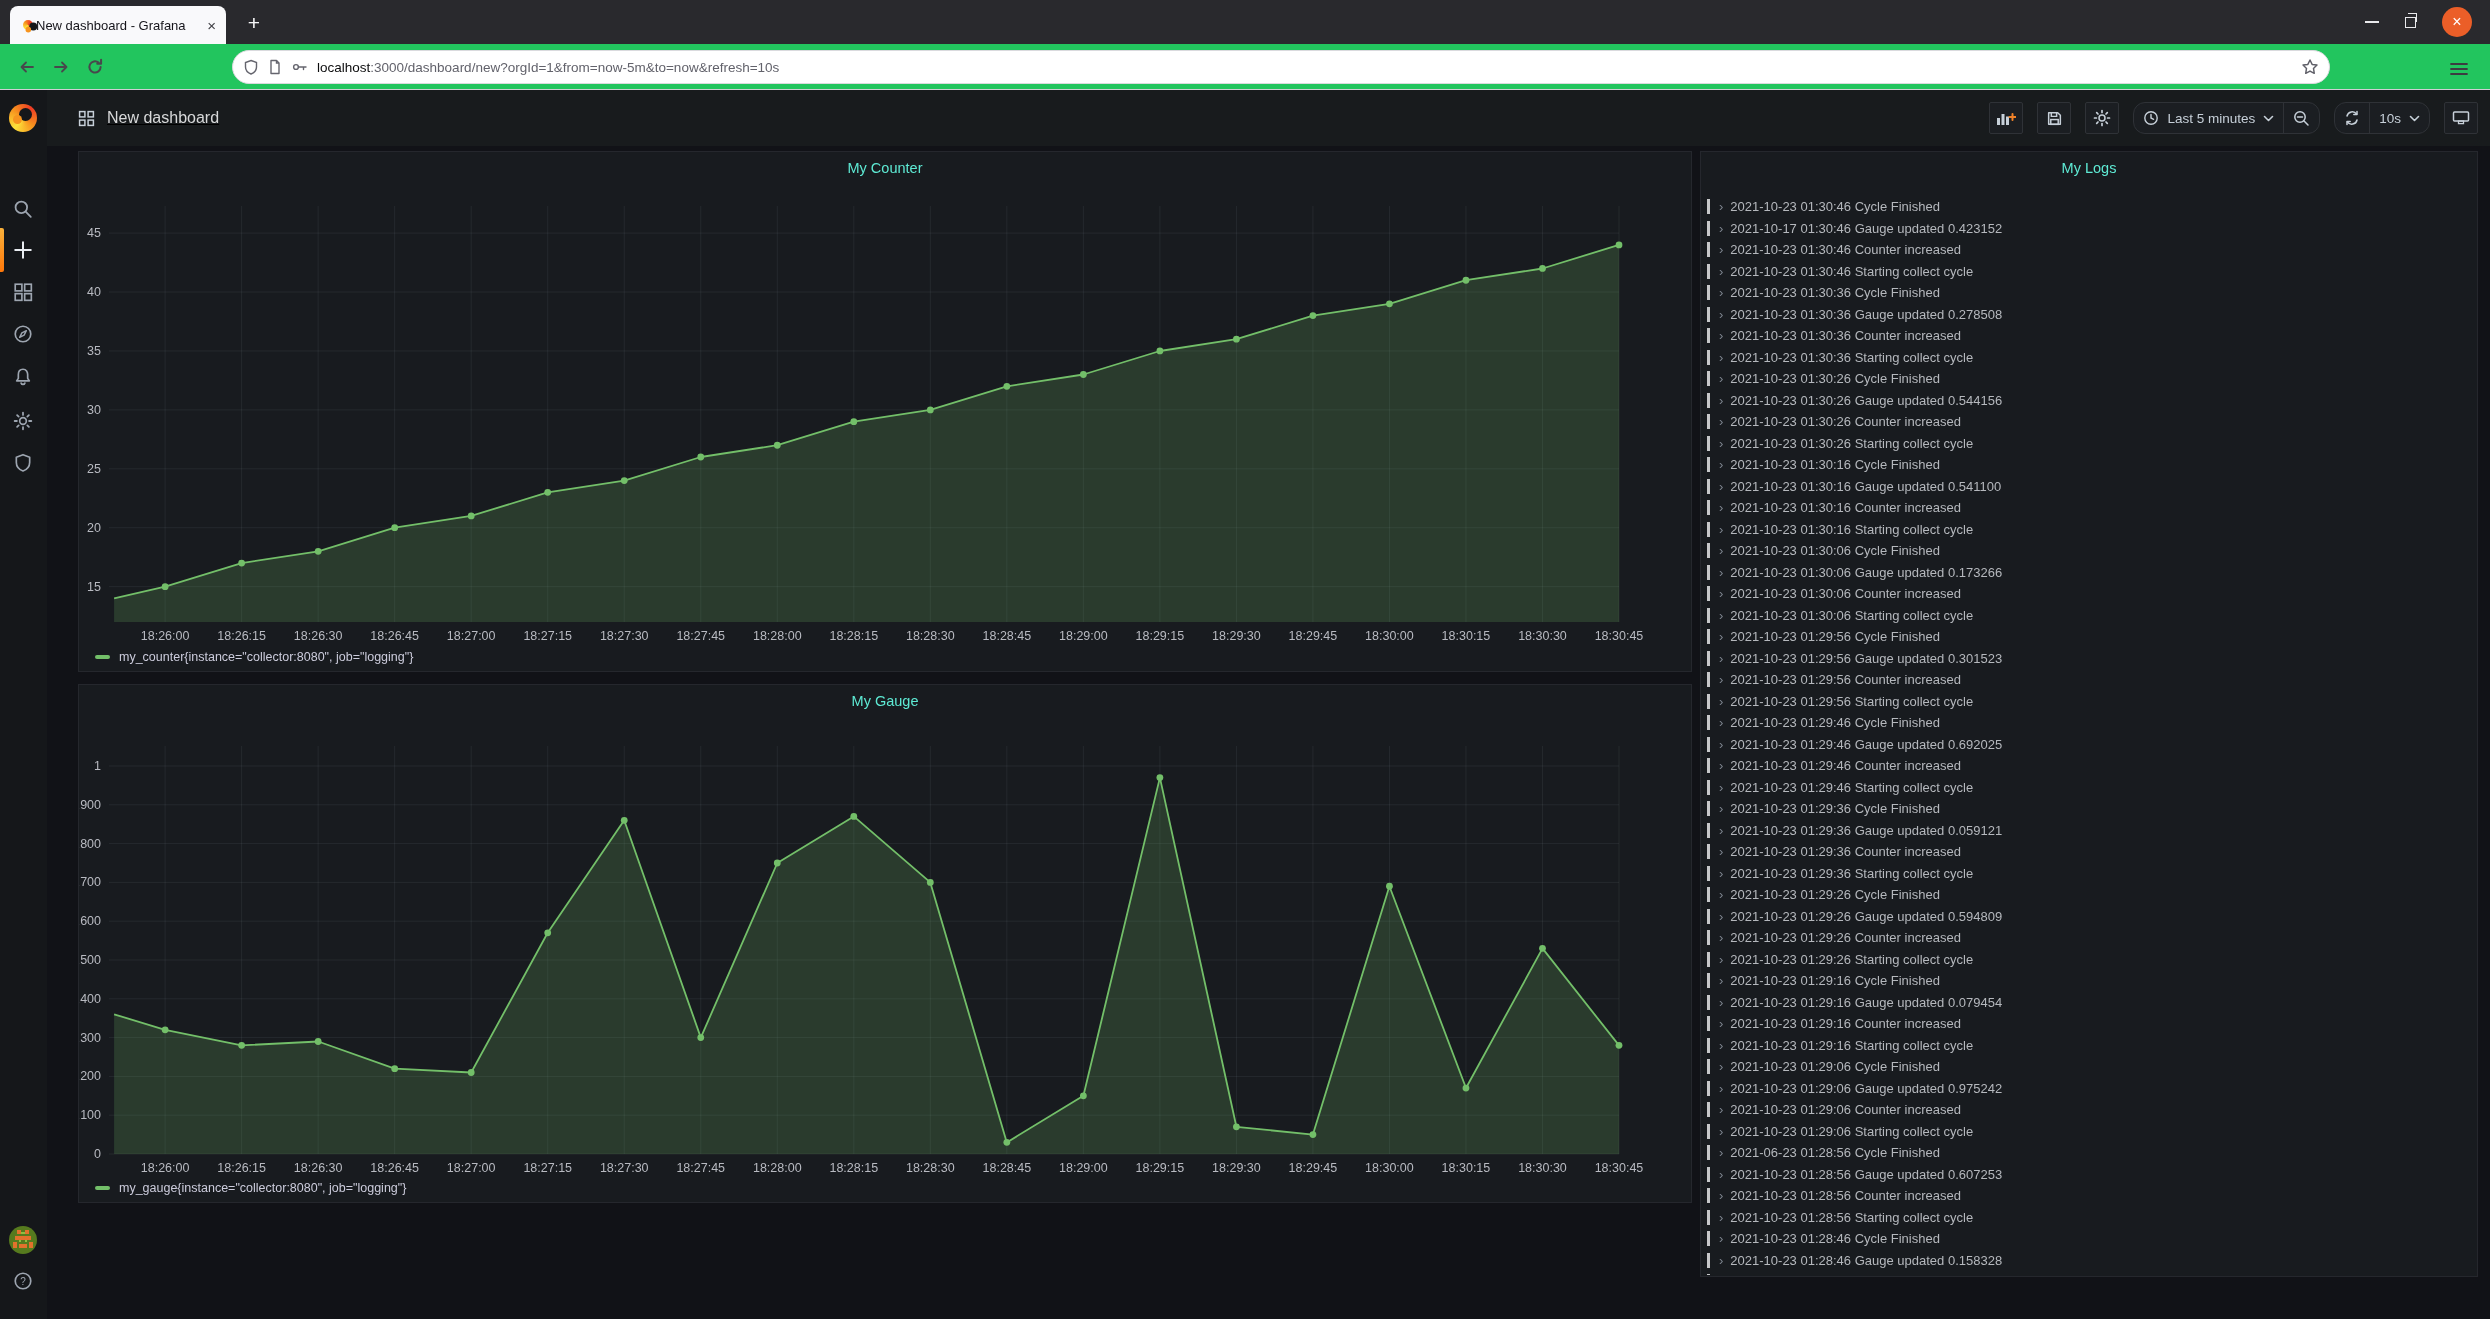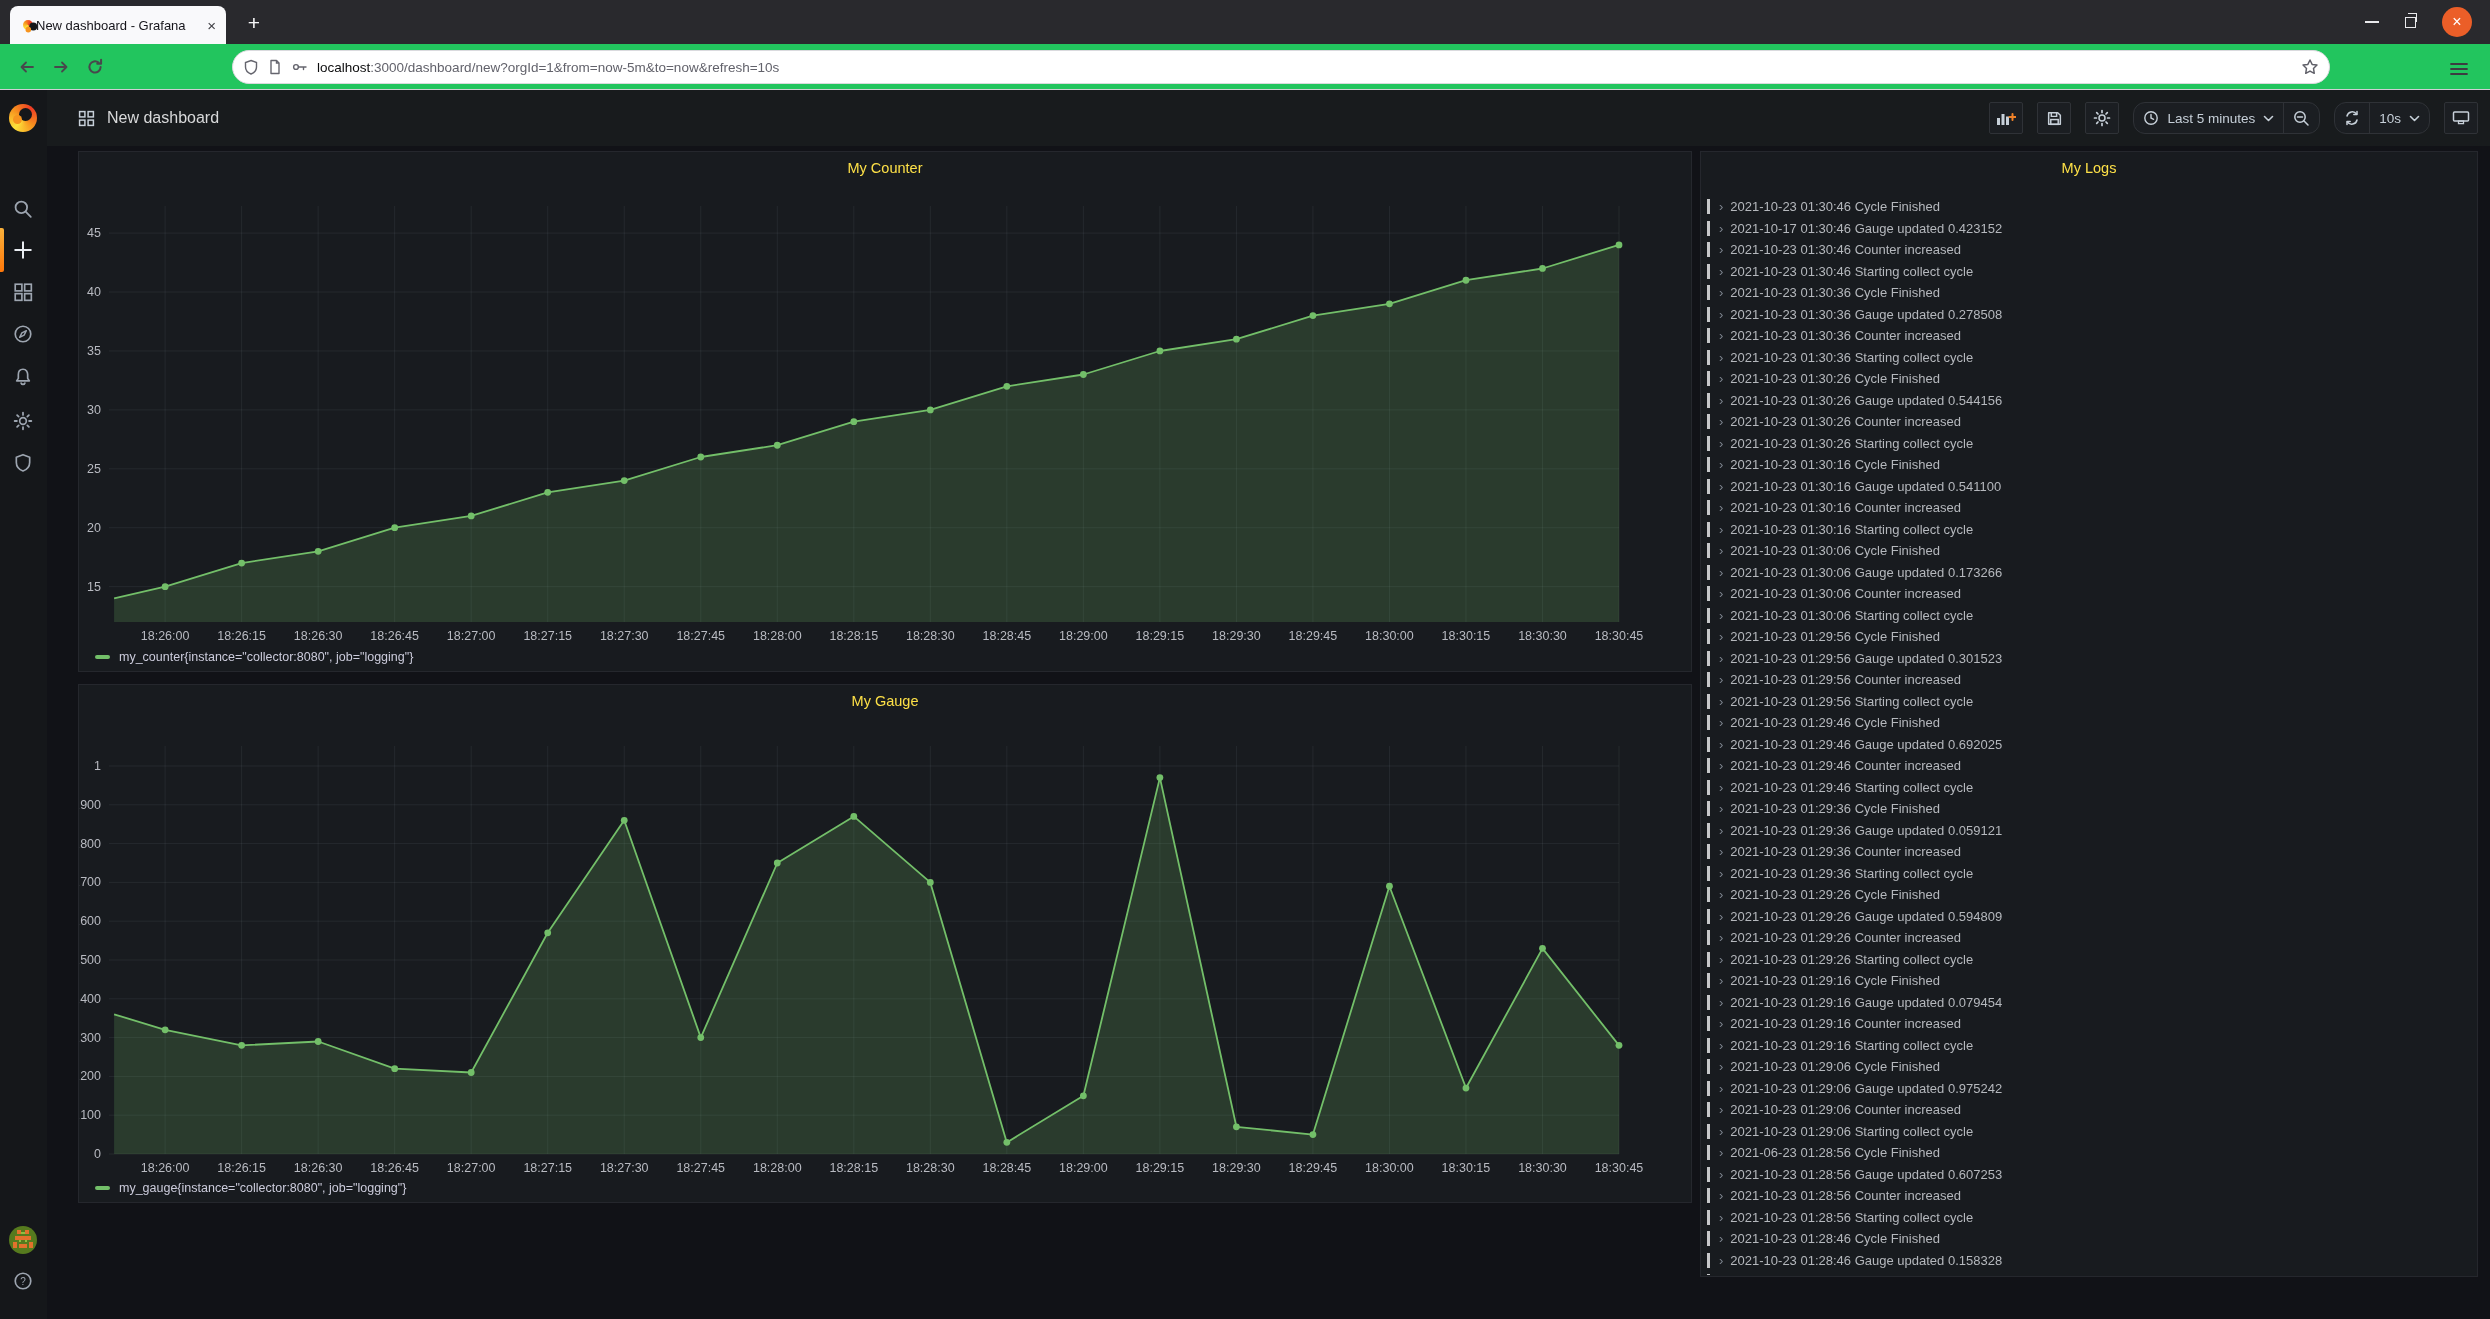--- a/index.html
+++ b/index.html
@@ -41,35 +41,35 @@
   .s-active-bar { position:absolute; left:0; width:4px; height:44px; border-radius:0 2px 2px 0;
                   background:linear-gradient(#f9b13b,#ff780a); }
   .g-logo { position:absolute; left:9px; top:14px; width:28px; height:28px; border-radius:50%;
             background:conic-gradient(from 220deg,#fde23a,#f7941e,#ee3b24,#f7941e,#fde23a); }
   .g-logo:before { content:""; position:absolute; left:10px; top:4px; width:13px; height:13px;
                    border-radius:50%; background:#15171a; }
   .g-logo:after { content:""; position:absolute; left:4px; top:11px; width:9px; height:9px;
                   border-radius:50%; background:#f7941e; }
   .avatar { position:absolute; left:9px; width:28px; height:28px; border-radius:50%; overflow:hidden; }
   .g-nav { position:absolute; left:47px; top:0; width:2443px; height:56px; background:#181b1d; }
-  .g-nav-title { position:absolute; left:31px; top:0; height:56px; display:flex; align-items:center; gap:12px; }
+  .g-nav-title { position:absolute; left:31px; top:0; height:56px; display:flex; align-items:center; gap:12px;text-decoration:underline; }
   .g-nav-title span { font-size:16px; color:#d8d9da; }
   .g-actions { position:absolute; right:12px; top:12px; height:32px; display:flex; gap:14px; align-items:center; }
   .g-btn { height:32px; min-width:34px; border:1px solid #2f3237; background:#1b1e22; border-radius:2px;
            display:flex; align-items:center; justify-content:center; color:#c7d0d9; }
   .g-group { display:flex; height:32px; border:1px solid #2f3237; background:#1b1e22; border-radius:12px;
              align-items:stretch; }
   .g-cell { display:flex; align-items:center; justify-content:center; padding:0 9px; gap:8px;
             color:#c7d0d9; font-size:13.5px; }
   .g-cell + .g-cell { border-left:1px solid #2f3237; }
 
   
   .panel { position:absolute; background:#181b1f; border:1px solid #25272d; }
   .panel-title { position:absolute; left:0; right:0; top:8px; text-align:center; font-size:14.5px;
-                 font-weight:500; color:#fde047; z-index:2; }
+                 font-weight:500; color:#5eead4; z-index:2; }
   .legend { position:absolute; left:16px; bottom:7px; display:flex; align-items:center; gap:9px; z-index:2; }
   .legend-dash { width:15px; height:4px; border-radius:2px; background:#73bf69; }
   .legend-label { font-size:12.5px; color:#ccccdc; }
   #panel-counter { left:78px; top:61px;  width:1614px; height:521px; }
   #panel-gauge   { left:78px; top:594px; width:1614px; height:519px; }
   #panel-logs    { left:1700px; top:61px; width:778px; height:1126px; }
   .chart-svg { position:absolute; left:0; top:0; }
 
   
   #log-rows { position:absolute; left:6px; right:4px; top:44px; bottom:1px; overflow:hidden; }

